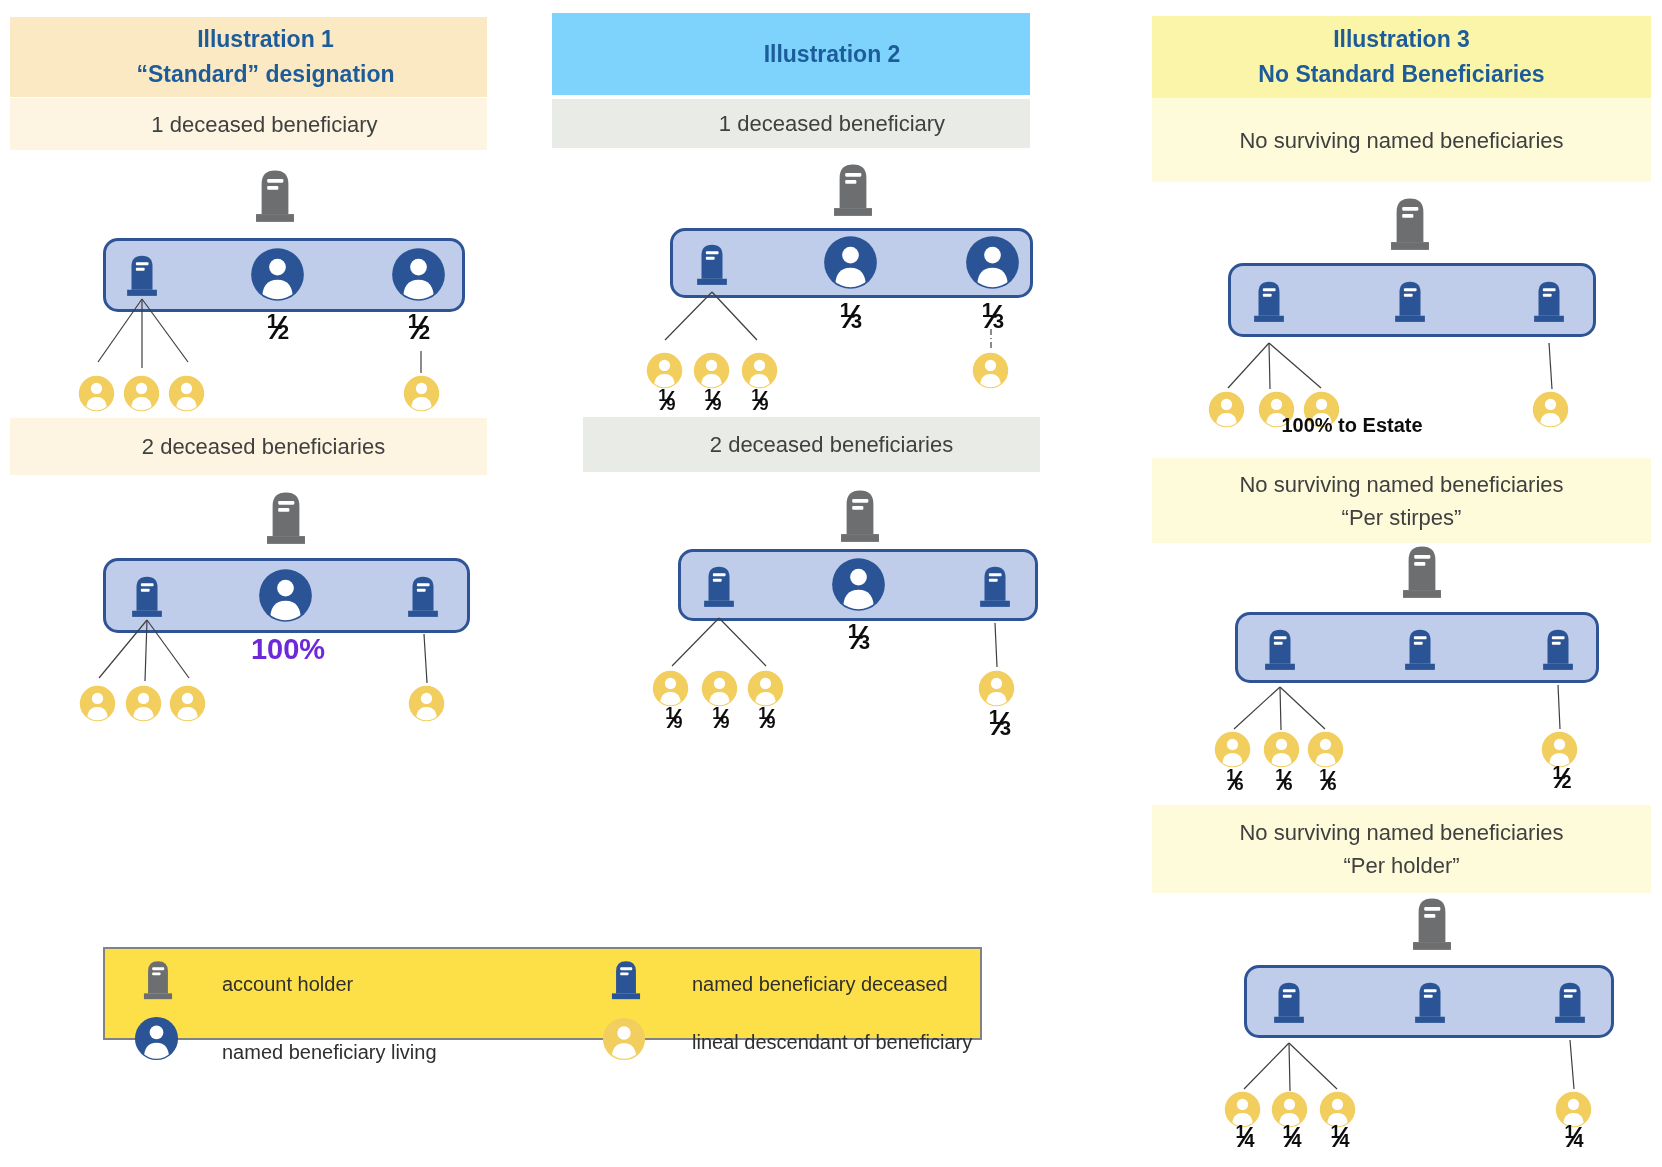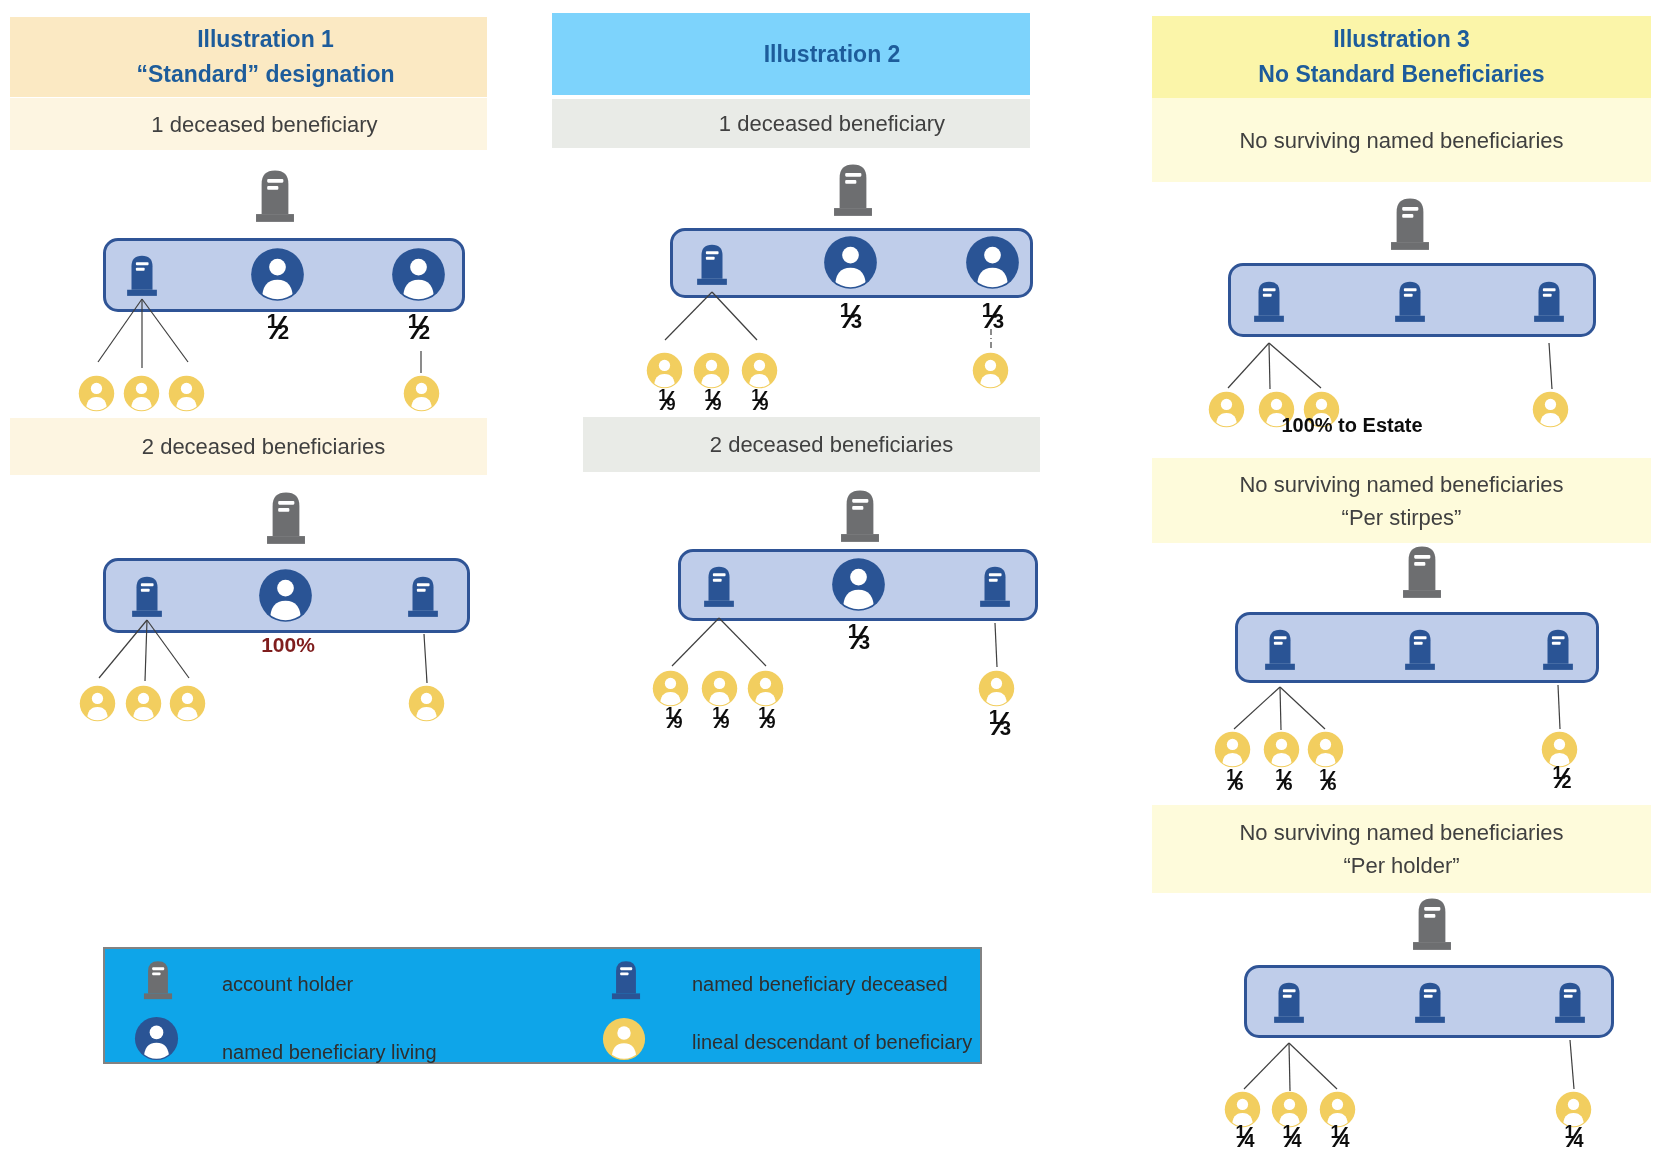--- a/index.html
+++ b/index.html
@@ -18,27 +18,27 @@
   .c-blue{fill:#2a5495;}
   .c-yellow{fill:#f2ce5f;}
   .frac{position:absolute;transform:translateX(-50%);font-family:Liberation Sans, sans-serif;
         font-weight:bold;color:#0d0d0d;white-space:nowrap;line-height:1;}
   .frac-lg{font-size:34px;}
   .frac-md{font-size:30px;}
   .frac-sm{font-size:28px;}
   .fnum{font-size:0.6em;vertical-align:0.52em;}
   .fden{font-size:0.6em;vertical-align:-0.02em;}
   .fslash{margin:0 -3px;}
-  .pct{position:absolute;transform:translateX(-50%);font-weight:bold;font-size:21px;
-       color:#7f1d1d;white-space:nowrap;}
+  .pct{position:absolute;transform:translateX(-50%);font-weight:bold;font-size:29px;
+       color:#6d28d9;white-space:nowrap;}
   .estate{position:absolute;transform:translateX(-50%);font-weight:bold;font-size:20px;
           color:#0d0d0d;white-space:nowrap;}
   .connectors{position:absolute;left:0;top:0;pointer-events:none;}
-  .legend{position:absolute;left:103px;top:947px;width:879px;height:117px;
-          border:2px solid #828282;box-sizing:border-box;background:#0ea5e9;}
+  .legend{position:absolute;left:103px;top:947px;width:879px;height:93px;
+          border:2px solid #828282;box-sizing:border-box;background:#fde047;}
   .leg-label{position:absolute;font-size:20px;color:#2f2f2f;white-space:nowrap;}
 </style>
 </head>
 <body>
 
 <svg width="0" height="0" style="position:absolute" aria-hidden="true">
   <defs>
     <symbol id="sym-tombstone" viewBox="0 0 48 52">
       <path d="M12 44 V17 Q12 5 24 5 Q36 5 36 17 V44 Z"></path>
       <rect x="17" y="12.5" width="14.5" height="3.4" rx="1" fill="#fff"></rect>

